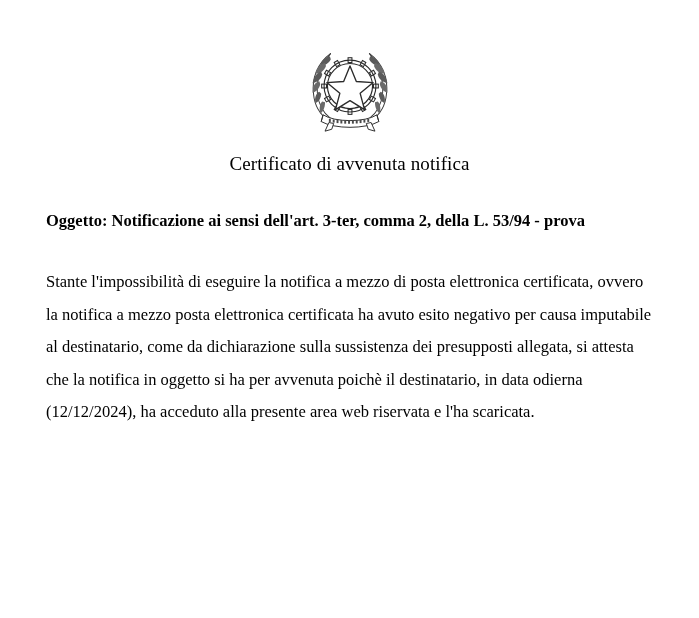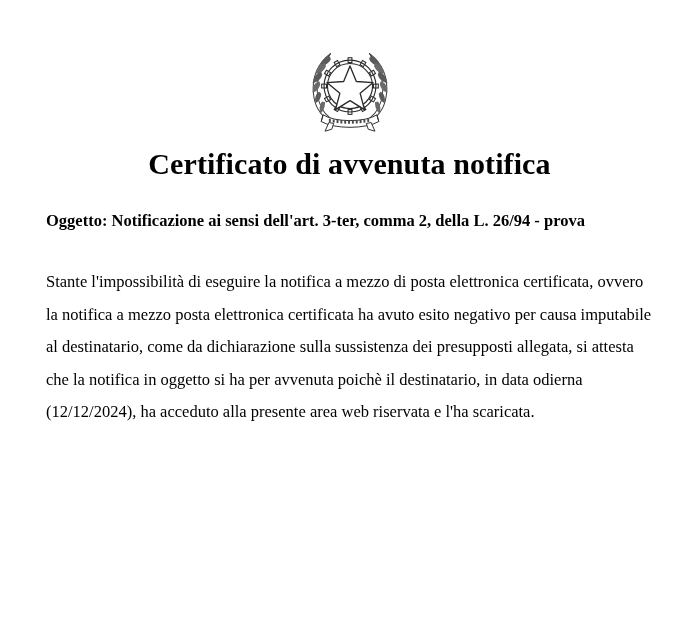--- a/index.html
+++ b/index.html
@@ -40,22 +40,22 @@
     height: 98px;
   }
 
   
   .doc-title {
     position: absolute;
     top: 147px;
     left: 0;
     width: 699px;
     text-align: center;
-    font-size: 30px;
-    font-weight: bold;
+    font-size: 19px;
+    font-weight: normal;
     letter-spacing: 0.1px;
     line-height: 34px;
   }
 
   
   .content {
     position: absolute;
     top: 205px;
     left: 46px;
     width: 608px;
@@ -158,19 +158,19 @@
         </g>
       </svg>
     </span>
   </div>
 
   <div class="doc-title">Certificato di avvenuta notifica</div>
 
   <div class="content">
 
 
-    <p class="para bold subject-block">Oggetto: Notificazione ai sensi dell'art. 3-ter, comma 2, della L. 26/94 - prova</p>
+    <p class="para bold subject-block">Oggetto: Notificazione ai sensi dell'art. 3-ter, comma 2, della L. 53/94 - prova</p>
 
     <p class="para body-block">Stante l'impossibilità di eseguire la notifica a mezzo di posta elettronica certificata, ovvero la notifica a mezzo posta elettronica certificata ha avuto esito negativo per causa imputabile al destinatario, come da dichiarazione sulla sussistenza dei presupposti allegata, si attesta che la notifica in oggetto si ha per avvenuta poichè il destinatario, in data odierna (12/12/2024), ha acceduto alla presente area web riservata e l'ha scaricata.</p>
 
   </div>
 
 </div>
 
 </body></html>

